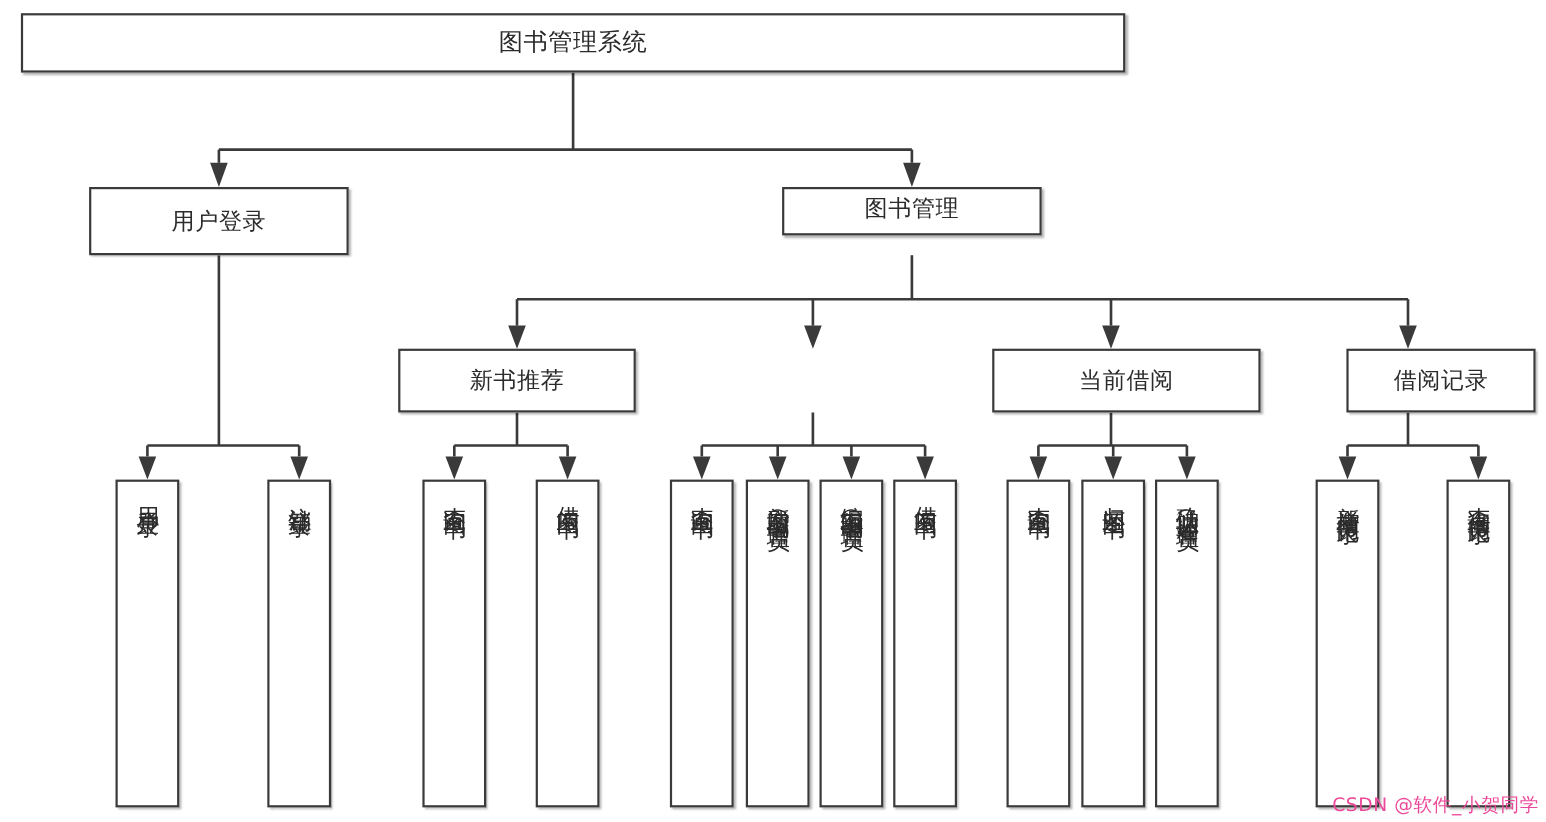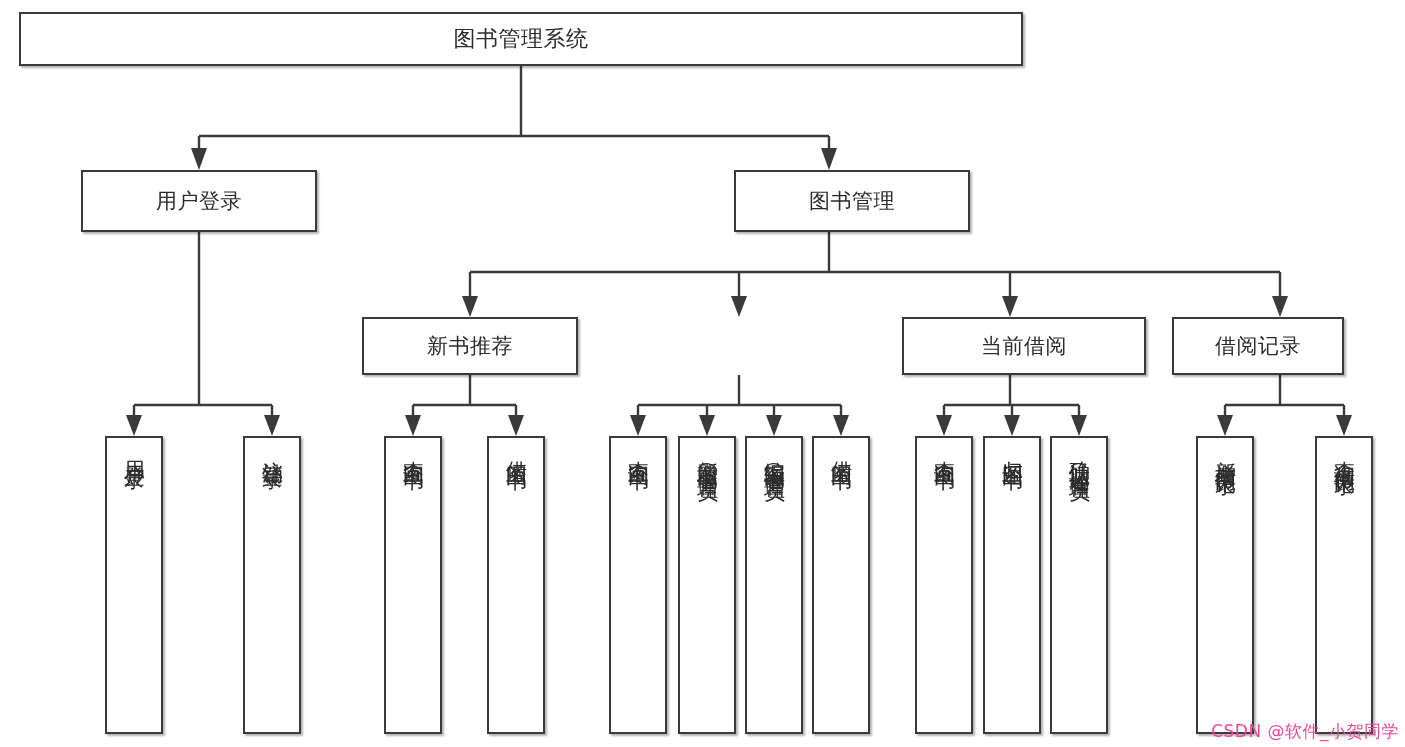--- a/index.html
+++ b/index.html
@@ -147,31 +147,31 @@
     <polygon points="1336,415 1352,415 1344,436"></polygon>
   </svg>
 
   <div class="node h root" style="left:19px;  top:12px;  width:1004px; height:54px;">
     <span class="label">图书管理系统</span>
   </div>
 
   <div class="node h" style="left:81px;  top:170px; width:236px; height:62px;">
     <span class="label">用户登录</span>
   </div>
-  <div class="node h" style="left:734px; top:170px; width:236px; height:62px;">
+  <div class="node h" style="left:711px; top:170px; width:236px; height:44px;font-family:Liberation Mono, monospace;">
     <span class="label">图书管理</span>
   </div>
 
   <div class="node h" style="left:362px;  top:317px; width:216px; height:58px;">
     <span class="label">新书推荐</span>
   </div>
   <div class="node h" style="left:902px;  top:317px; width:244px; height:58px;">
     <span class="label">当前借阅</span>
   </div>
-  <div class="node h" style="left:1172px; top:317px; width:172px; height:58px;">
+  <div class="node h" style="left:1224px; top:317px; width:172px; height:58px;">
     <span class="label">借阅记录</span>
   </div>
 
   <div class="node v" style="left:105px; top:436px; width:58px; height:298px;">
     <span class="label">用户登录</span>
   </div>
   <div class="node v" style="left:243px; top:436px; width:58px; height:298px;">
     <span class="label">注销登录</span>
   </div>
 

